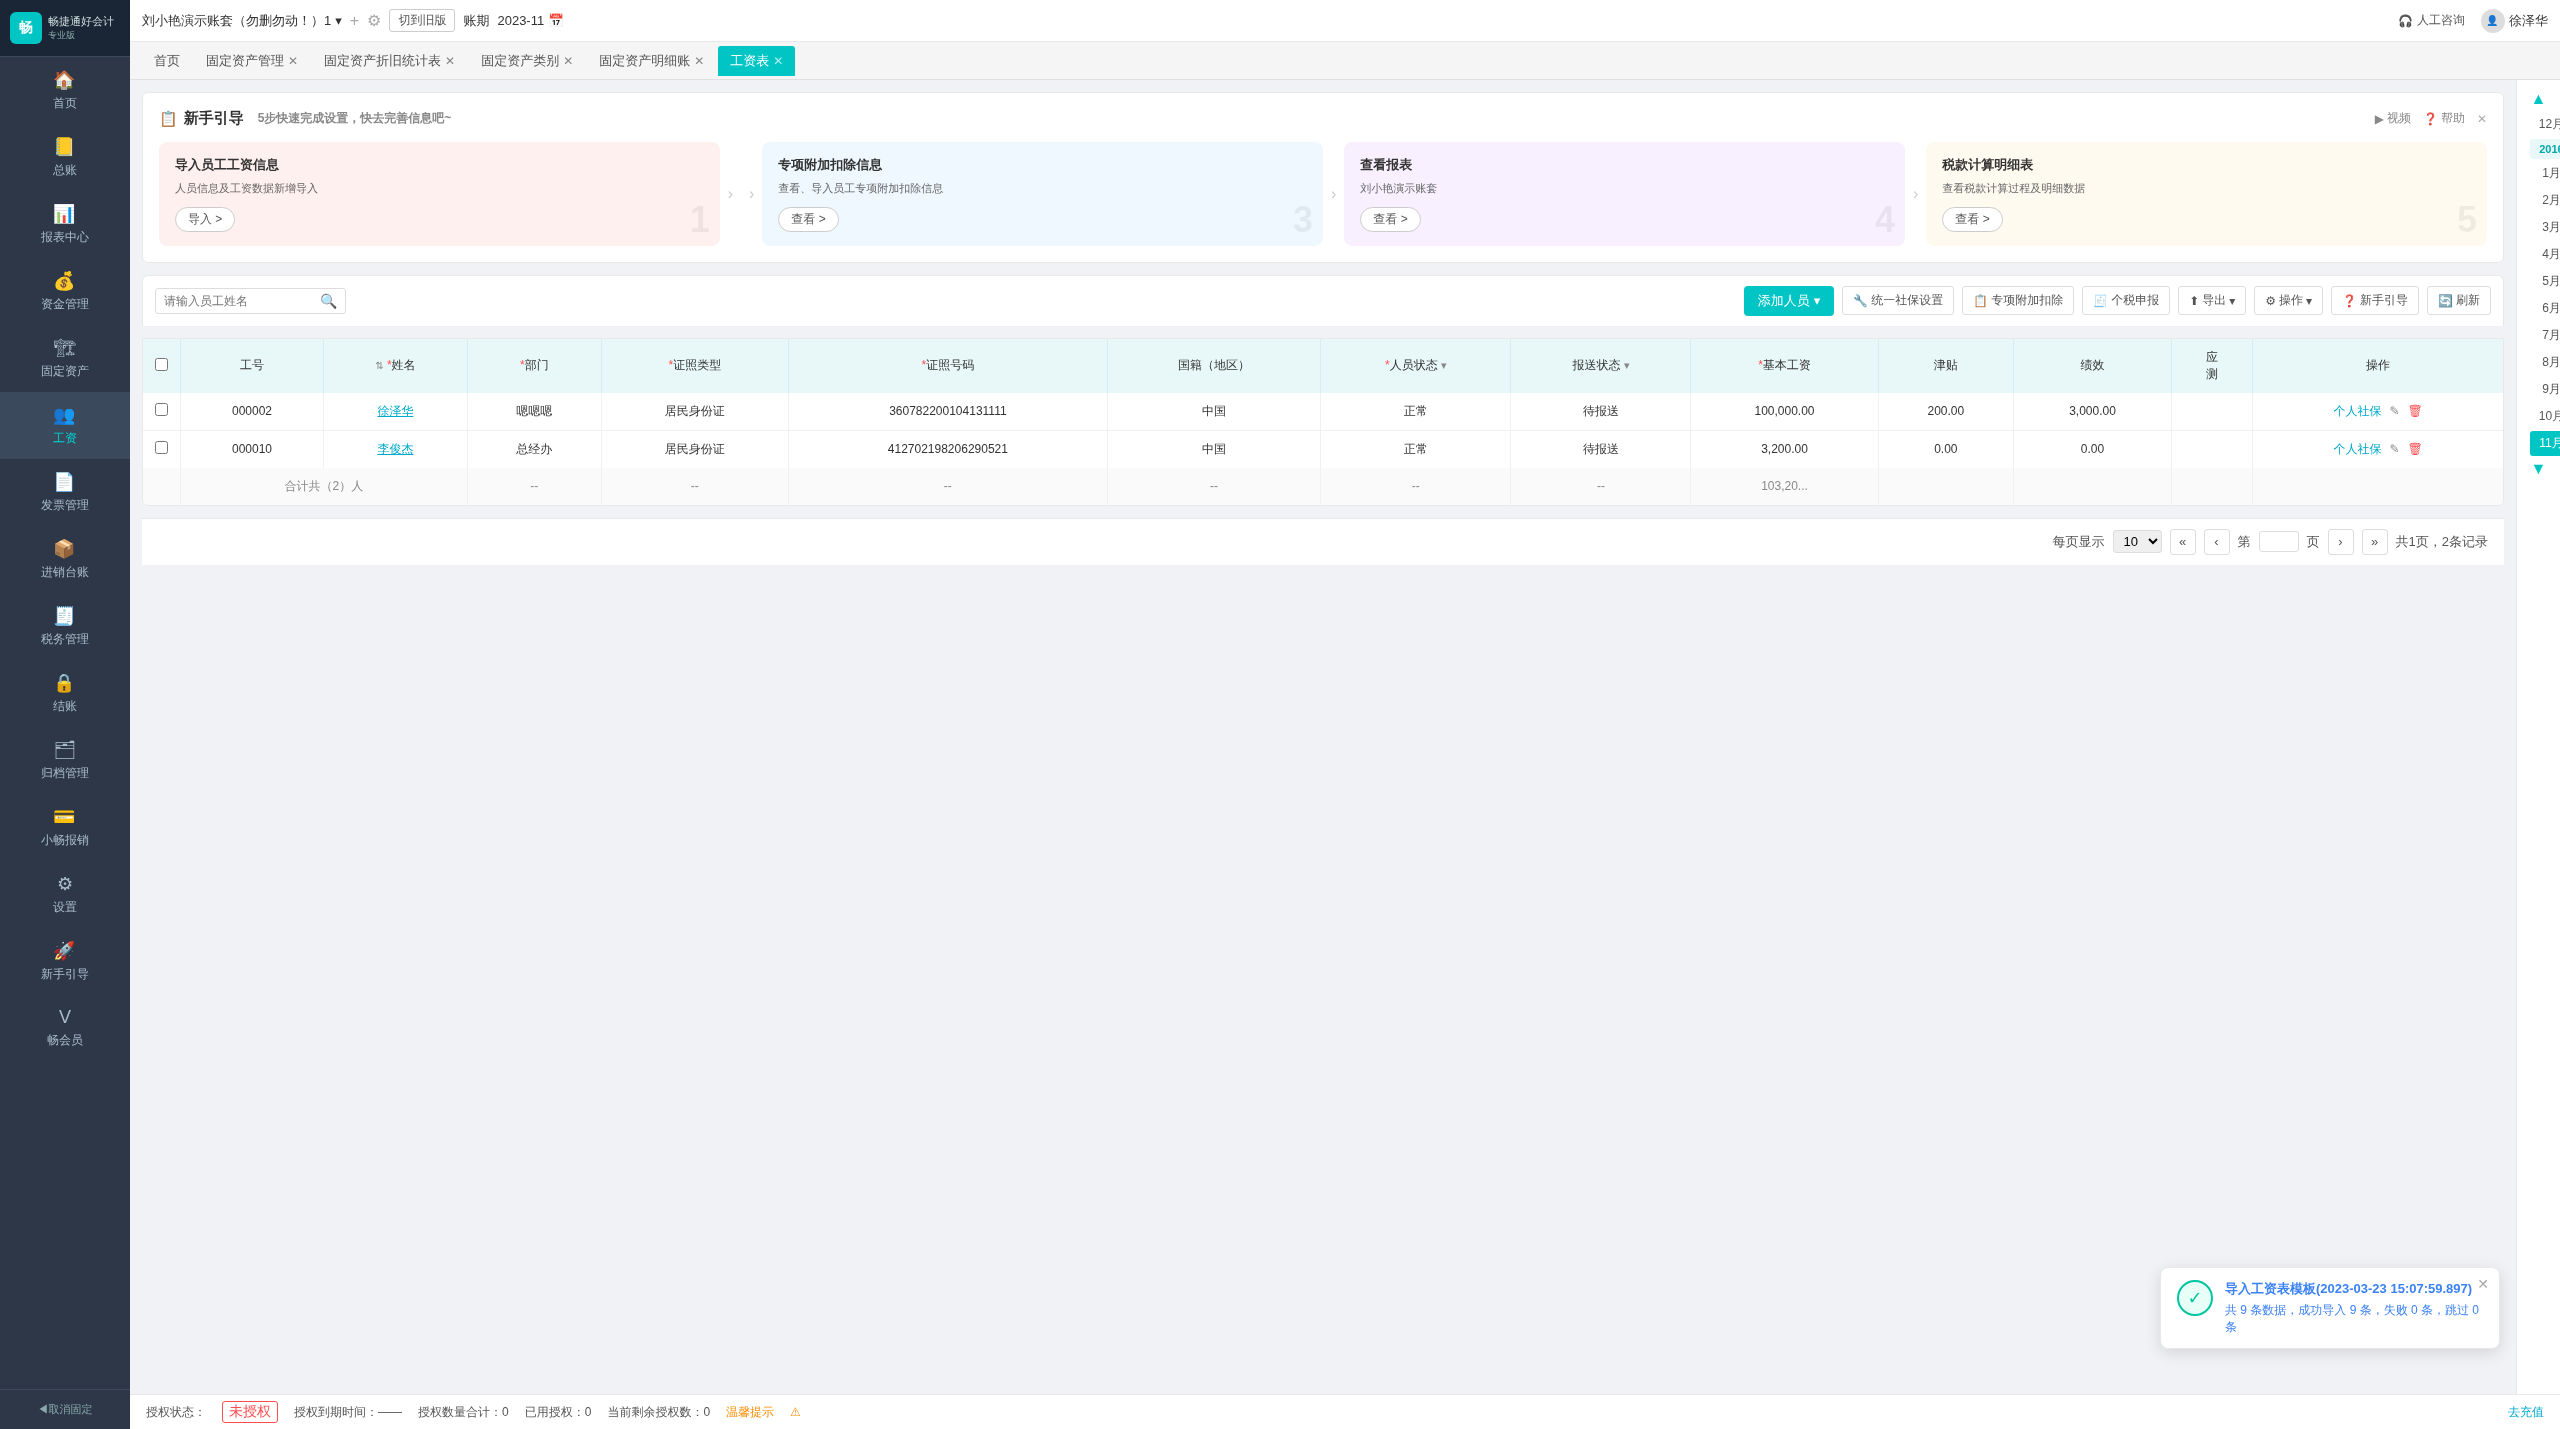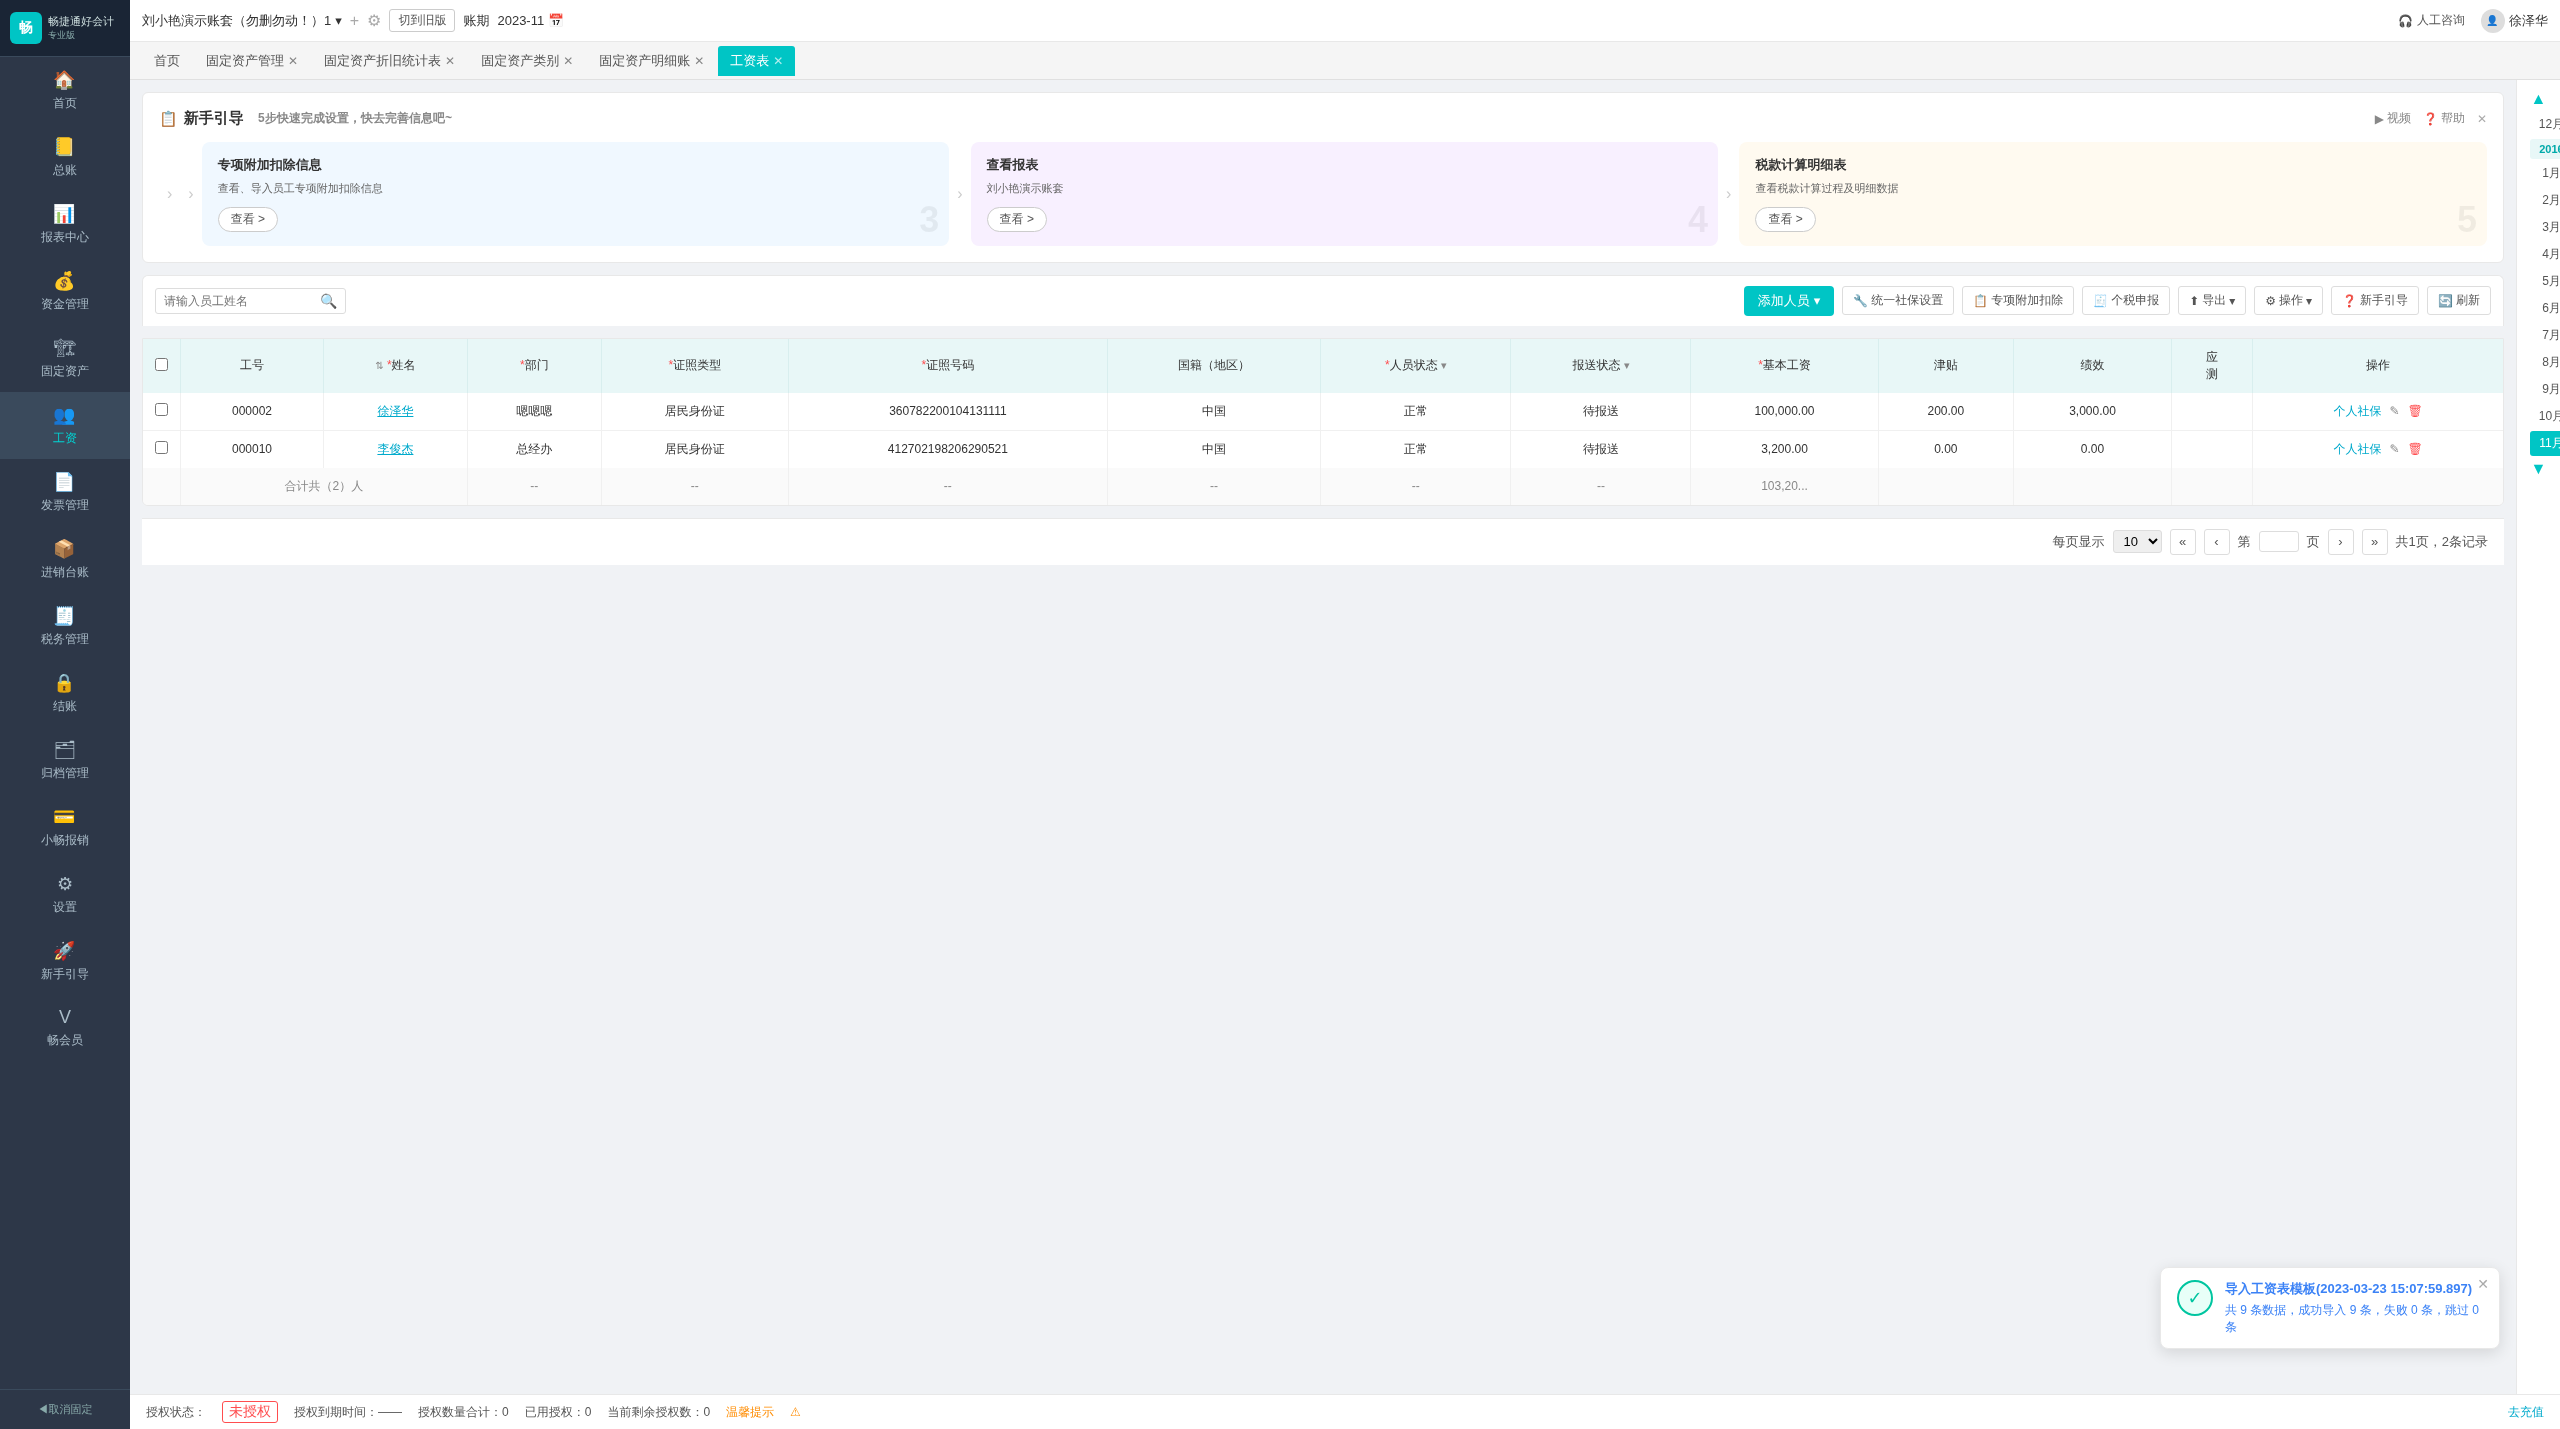--- a/index.html
+++ b/index.html
@@ -124,21 +124,21 @@
 
     
     .wizard-card {
       background: #fff;
       border-radius: 6px;
       padding: 16px;
       border: 1px solid #e8e8e8;
     }
     .wizard-header { display: flex; align-items: center; justify-content: space-between; margin-bottom: 14px; }
     .wizard-title { font-size: 15px; font-weight: bold; color: #333; display: flex; align-items: center; gap: 6px; }
-    .wizard-subtitle { font-size: 12px; color: #888; margin-left: 8px; font-family: Liberation Mono, monospace; }
+    .wizard-subtitle { font-size: 12px; color: #888; margin-left: 8px; }
     .wizard-links { display: flex; align-items: center; gap: 12px; font-size: 12px; color: #888; }
     .wizard-steps { display: flex; gap: 0; }
     .wizard-step {
       flex: 1;
       border-radius: 8px;
       padding: 14px 16px;
       position: relative;
       font-size: 12px;
     }
     .wizard-step.step1 { background: #fff0f0; }
@@ -502,20 +502,26 @@
             </span>
             <span style="cursor:pointer; color:#888; display:flex; align-items:center; gap:3px;">
               <span>❓</span>
               <span>帮助</span>
             </span>
             <span class="close-icon">✕</span>
           </div>
         </div>
         <div class="wizard-steps" id="wizard-steps">
 
+        <div class="wizard-step step1">
+    <div class="step-title">导入员工工资信息</div>
+    <div class="step-desc">人员信息及工资数据新增导入</div>
+    <span class="step-btn">导入 &gt;</span>
+    <span class="step-num">1</span>
+  </div>
             <div class="step-arrow">›</div>
             <div class="step-arrow">›</div>
             <div class="wizard-step step3">
     <div class="step-title">专项附加扣除信息</div>
     <div class="step-desc">查看、导入员工专项附加扣除信息</div>
     <span class="step-btn">查看 &gt;</span>
     <span class="step-num">3</span>
   </div>
             <div class="step-arrow">›</div>
             <div class="wizard-step step4">

